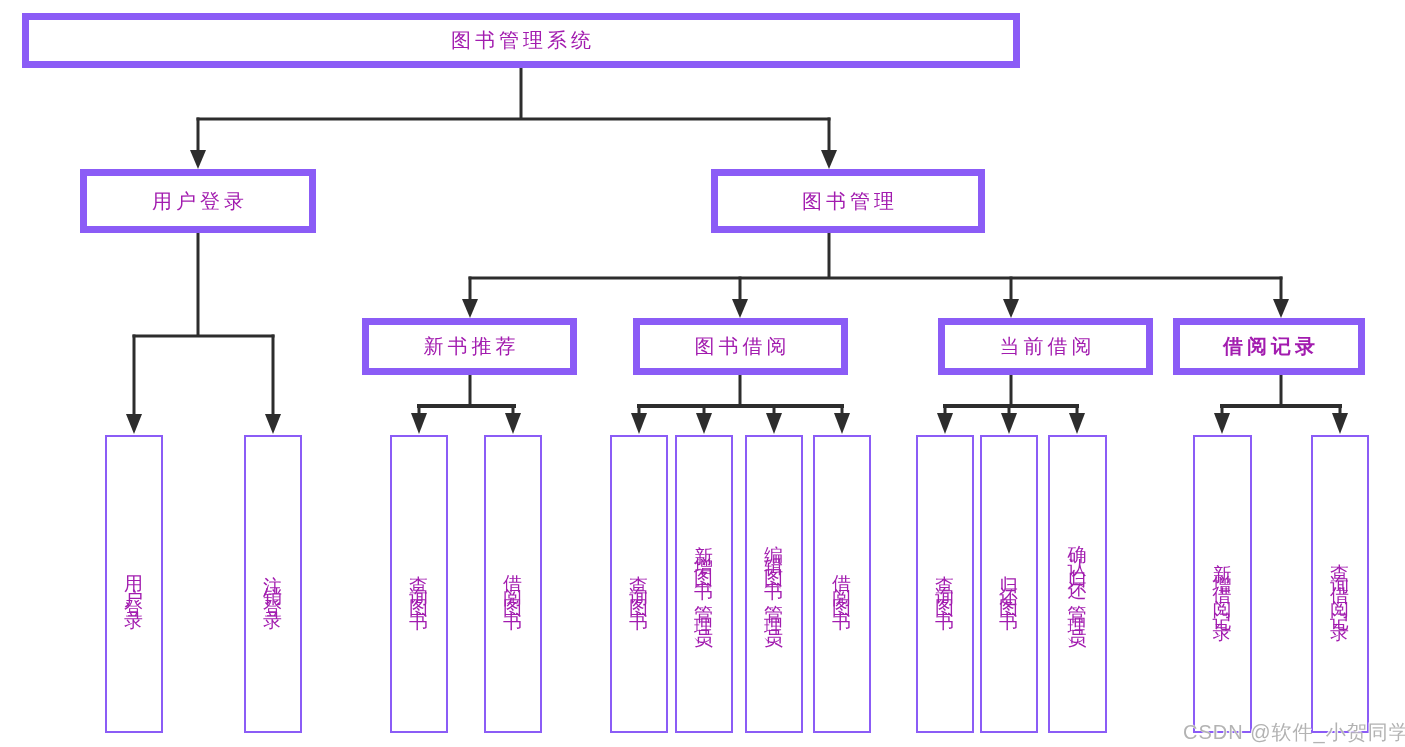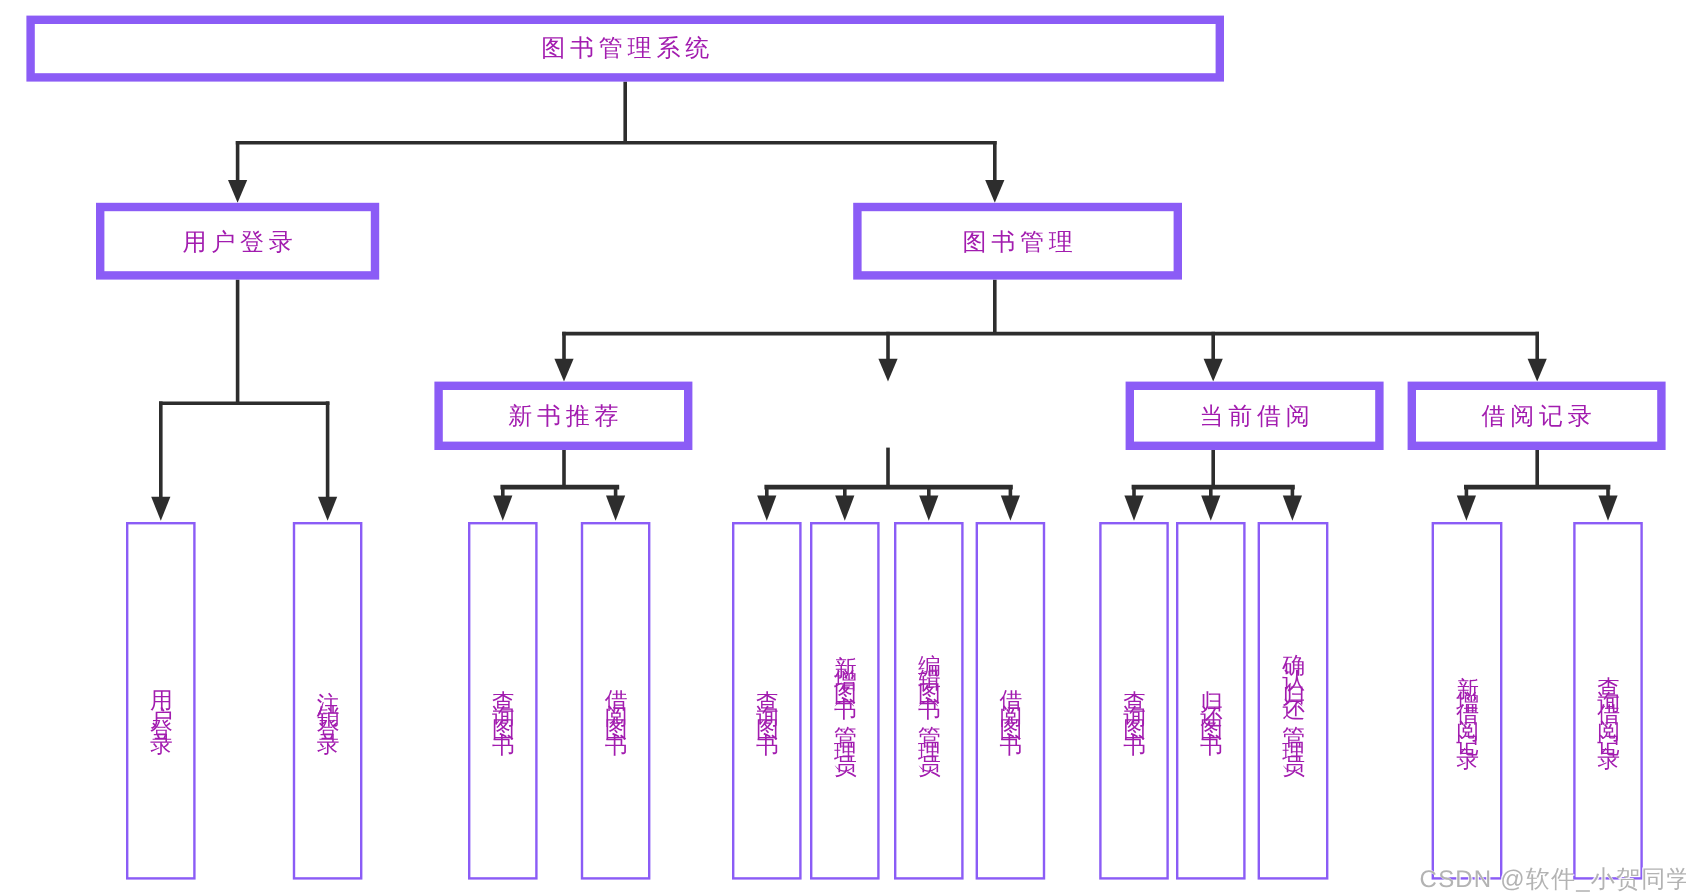--- a/index.html
+++ b/index.html
@@ -55,21 +55,21 @@
     letter-spacing: 12px;
     line-height: 1;
   }
   
   #n-root        { left: 22px;   top: 13px;  width: 998px; height: 55px; }
   #n-user-login  { left: 80px;   top: 169px; width: 236px; height: 64px; }
   #n-book-mgmt   { left: 711px;  top: 169px; width: 274px; height: 64px; }
   #n-new-books   { left: 362px;  top: 318px; width: 215px; height: 57px; }
   #n-borrowing   { left: 633px;  top: 318px; width: 215px; height: 57px; }
   #n-current     { left: 904px;  top: 318px; width: 215px; height: 57px; margin-left: 34px; }
-  #n-records     { left: 1173px; top: 318px; width: 215px; height: 57px; }
+  #n-records     { left: 1173px; top: 318px; width: 192px; height: 57px; font-weight: bold; }
   .leaf          { top: 435px; height: 298px; width: 58px; }
   #l-ul-1  { left: 105px; }
   #l-ul-2  { left: 244px; }
   #l-nb-1  { left: 390px; }
   #l-nb-2  { left: 484px; }
   #l-bb-1  { left: 610px; }
   #l-bb-2  { left: 675px; }
   #l-bb-3  { left: 745px; }
   #l-bb-4  { left: 813px; }
   #l-cb-1  { left: 916px; }
@@ -169,20 +169,21 @@
       <polygon points="1332,413 1348,413 1340,434"></polygon>
     </g>
   </svg>
 
   <div class="node h" id="n-root">图书管理系统</div>
 
   <div class="node h" id="n-user-login">用户登录</div>
   <div class="node h" id="n-book-mgmt">图书管理</div>
 
   <div class="node h" id="n-new-books">新书推荐</div>
+  <div class="node h" id="n-borrowing">图书借阅</div>
   <div class="node h" id="n-current">当前借阅</div>
   <div class="node h" id="n-records">借阅记录</div>
 
   <div class="node v leaf" id="l-ul-1">用户登录</div>
   <div class="node v leaf" id="l-ul-2">注销登录</div>
 
   <div class="node v leaf" id="l-nb-1">查询图书</div>
   <div class="node v leaf" id="l-nb-2">借阅图书</div>
 
   <div class="node v leaf" id="l-bb-1">查询图书</div>

